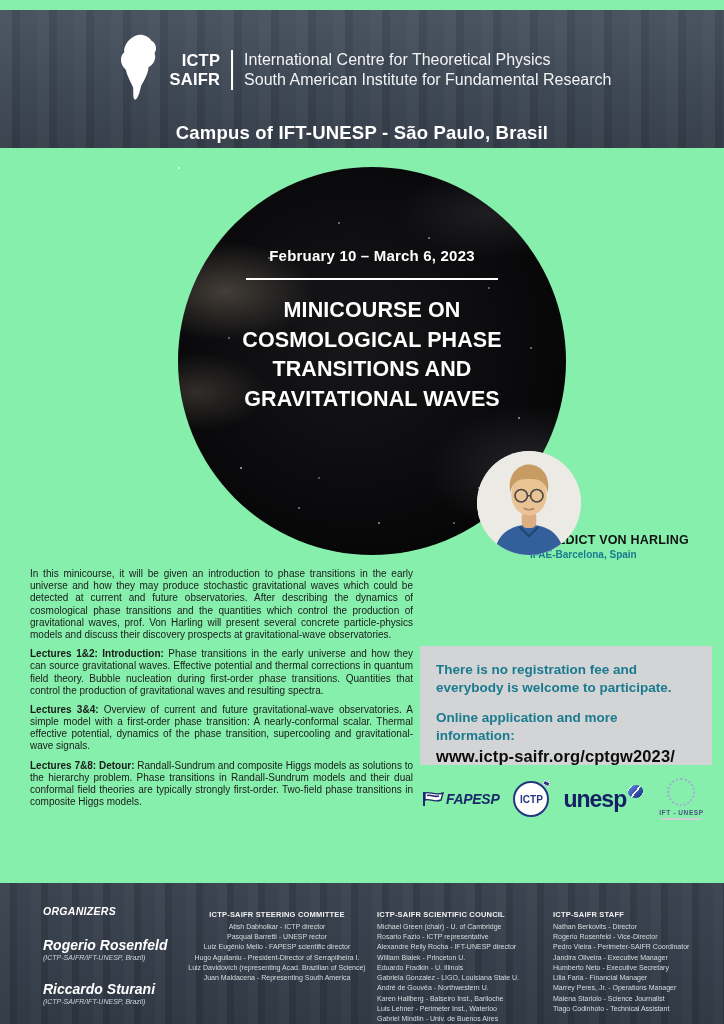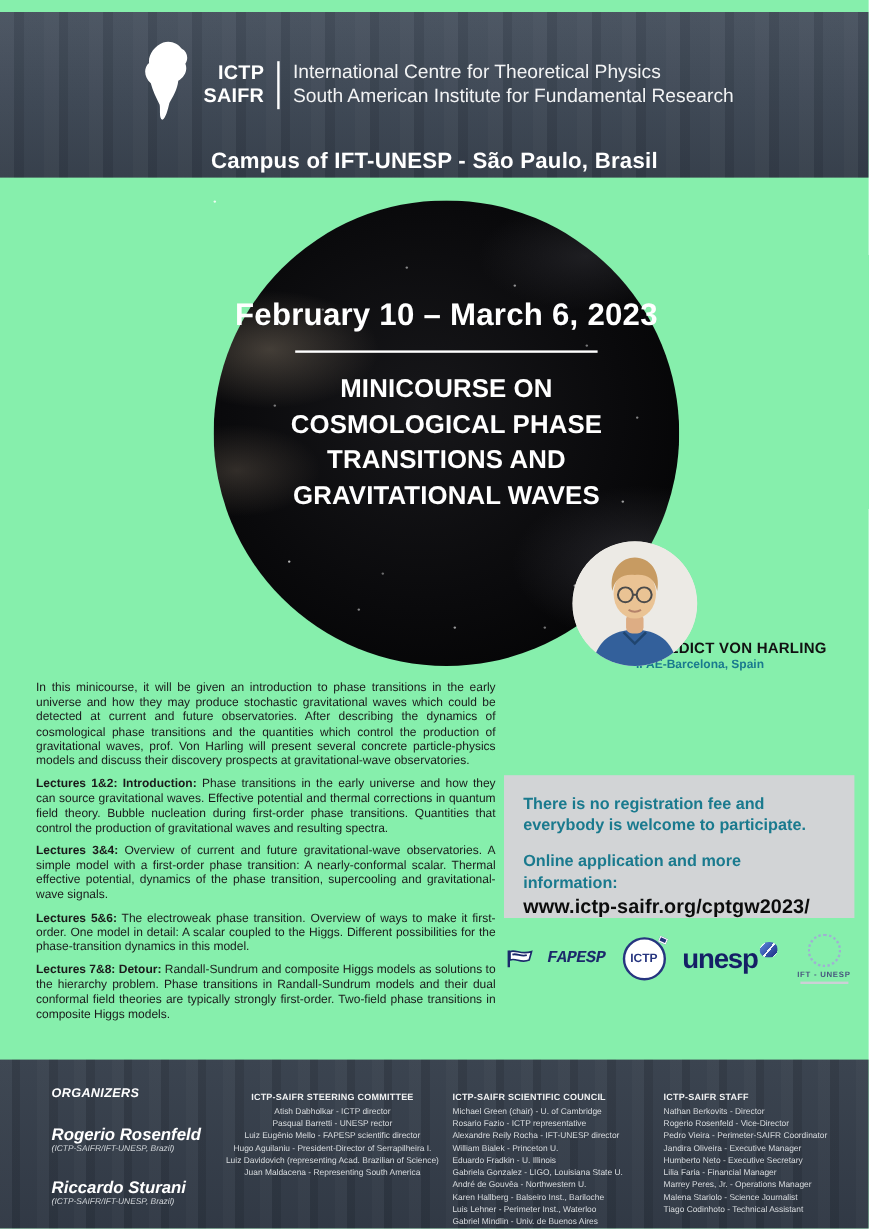--- a/index.html
+++ b/index.html
@@ -32,21 +32,21 @@
       radial-gradient(circle at 45% 45%, #17171a 0%, #0a0a0c 55%, #000 100%);
     text-align:center;
   }
   .hero-circle .stars { position:absolute; left:0; top:0; width:2px; height:2px; border-radius:50%; background:rgba(255,255,255,0.85);
     box-shadow: 62px 300px rgba(255,255,255,.7), 120px 340px rgba(255,255,255,.5), 200px 355px rgba(255,255,255,.6),
       300px 320px rgba(255,255,255,.55), 340px 250px rgba(255,255,255,.6), 352px 180px rgba(255,255,255,.5),
       310px 120px rgba(255,255,255,.45), 250px 70px rgba(255,255,255,.55), 160px 55px rgba(255,255,255,.5),
       90px 90px rgba(255,255,255,.4), 50px 170px rgba(255,255,255,.45), 330px 300px rgba(255,255,255,.5),
       275px 355px rgba(255,255,255,.45), 140px 310px rgba(255,255,255,.4);
   }
-  .hero-dates { position:relative; padding-top:80px; color:#fff; font-weight:bold; font-size:26px; letter-spacing:0.2px; }
+  .hero-dates { position:relative; padding-top:80px; color:#fff; font-weight:bold; font-size:15px; letter-spacing:0.2px; }
   .date-divider { width:252px; height:2px; background:#fff; margin:14px auto 0 auto; }
   .hero-title { position:relative; width:300px; margin:16px auto 0 auto; color:#fff; font-weight:bold; font-size:21.5px; line-height:1.38; letter-spacing:0.1px; }
 
   
   .speaker-photo { position:absolute; left:477px; top:451px; width:104px; height:104px; border-radius:50%; overflow:hidden; background:#eceae5; z-index:5; }
   .speaker-photo svg { display:block; width:100%; height:100%; }
   .speaker-name { position:absolute; left:530px; top:533px; width:190px; color:#111; font-weight:bold; font-size:12.5px; letter-spacing:0.2px; }
   .speaker-affil { position:absolute; left:530px; top:549px; width:190px; font-weight:bold; font-size:10px; }
 
   
@@ -55,21 +55,21 @@
   .body-col b { font-weight:bold; }
 
   
   .info-box { position:absolute; left:420px; top:646px; width:292px; height:119px; background:#d2d4d6; padding:15px 16px 0 16px; }
   .info-box .note { font-weight:bold; font-size:13.5px; line-height:1.3; }
   .info-box .url { font-weight:bold; font-size:16.5px; color:#0c0c0c; margin-top:3px; letter-spacing:0.1px; }
   .info-box .note + .note { margin-top:13px; }
 
   
   .logos-row { position:absolute; left:422px; top:778px; width:292px; display:flex; align-items:center; gap:14px; }
-  .fapesp { display:flex; gap:12px;font-family:Liberation Mono, monospace; }
+  .fapesp { display:flex; gap:2px; }
   .fapesp .fapesp-text { font-style:italic; font-weight:bold; font-size:14px; color:#1b2a6b; letter-spacing:-0.3px; }
   .ictp-circle { position:relative; width:36px; height:36px; border:2.5px solid #26357f; border-radius:50%;
     display:flex; align-items:center; justify-content:center; font-weight:bold; font-size:10px; color:#26357f; background:#fff; }
   .ictp-sat { position:absolute; right:-3px; top:-2px; width:7px; height:5px; background:#26357f; border:1.5px solid #fff; transform:rotate(25deg); }
   .unesp { display:flex; align-items:flex-start; }
   .unesp .unesp-text { font-weight:bold; font-size:23px; color:#151f66; letter-spacing:-1px; line-height:1; }
   .unesp-swoosh { width:15px; height:13px; margin-left:2px; margin-top:-3px; border-radius:55% 45% 50% 50%;
     background:
       repeating-linear-gradient(130deg, transparent 0 2.5px, rgba(255,255,255,0.95) 2.5px 4px, transparent 4px 7px),
       linear-gradient(135deg,#5e8ae0 0%, #1a2a80 100%);
@@ -145,21 +145,20 @@
       <path d="M45,55 Q50,58 55,55" stroke="#b4836a" stroke-width="1.6" fill="none"></path>
     </svg>
   </div>
   <div class="speaker-name">BENEDICT VON HARLING</div>
   <div class="speaker-affil" style="color:#1a7a8e">IFAE-Barcelona, Spain</div>
 
   <div class="body-col">
     <p>In this minicourse, it will be given an introduction to phase transitions in the early universe and how they may produce stochastic gravitational waves which could be detected at current and future observatories.  After describing the dynamics of cosmological phase transitions and the quantities which control the production of gravitational waves, prof. Von Harling will present several concrete particle-physics models and discuss their discovery prospects at gravitational-wave observatories.</p>
     <p><b>Lectures 1&amp;2: Introduction:</b><span> Phase transitions in the early universe and how they can source gravitational waves. Effective potential and thermal corrections in quantum field theory. Bubble nucleation during first-order phase transitions. Quantities that control the production of gravitational waves and resulting spectra.</span></p>
     <p><b>Lectures 3&amp;4:</b><span> Overview of current and future gravitational-wave observatories. A simple model with a first-order phase transition: A nearly-conformal scalar. Thermal effective potential, dynamics of the phase transition, supercooling and gravitational-wave signals.</span></p>
-    <p><b>Lectures 5&amp;6:</b><span> The electroweak phase transition. Overview of ways to make it first-order. One model in detail: A scalar coupled to the Higgs. Different possibilities for the phase-transition dynamics in this model.</span></p>
     <p><b>Lectures 7&amp;8: Detour:</b><span> Randall-Sundrum and composite Higgs models as solutions to the hierarchy problem. Phase transitions in Randall-Sundrum models and their dual conformal field theories are typically strongly first-order. Two-field phase transitions in composite Higgs models.</span></p>
   </div>
 
   <div class="info-box">
     <div class="note" style="color:#1a7a8e">There is no registration fee and everybody is welcome to participate.</div>
     <div class="note" style="color:#1a7a8e">Online application and more information:</div>
     <div class="url">www.ictp-saifr.org/cptgw2023/</div>
   </div>
 
   <div class="logos-row">

